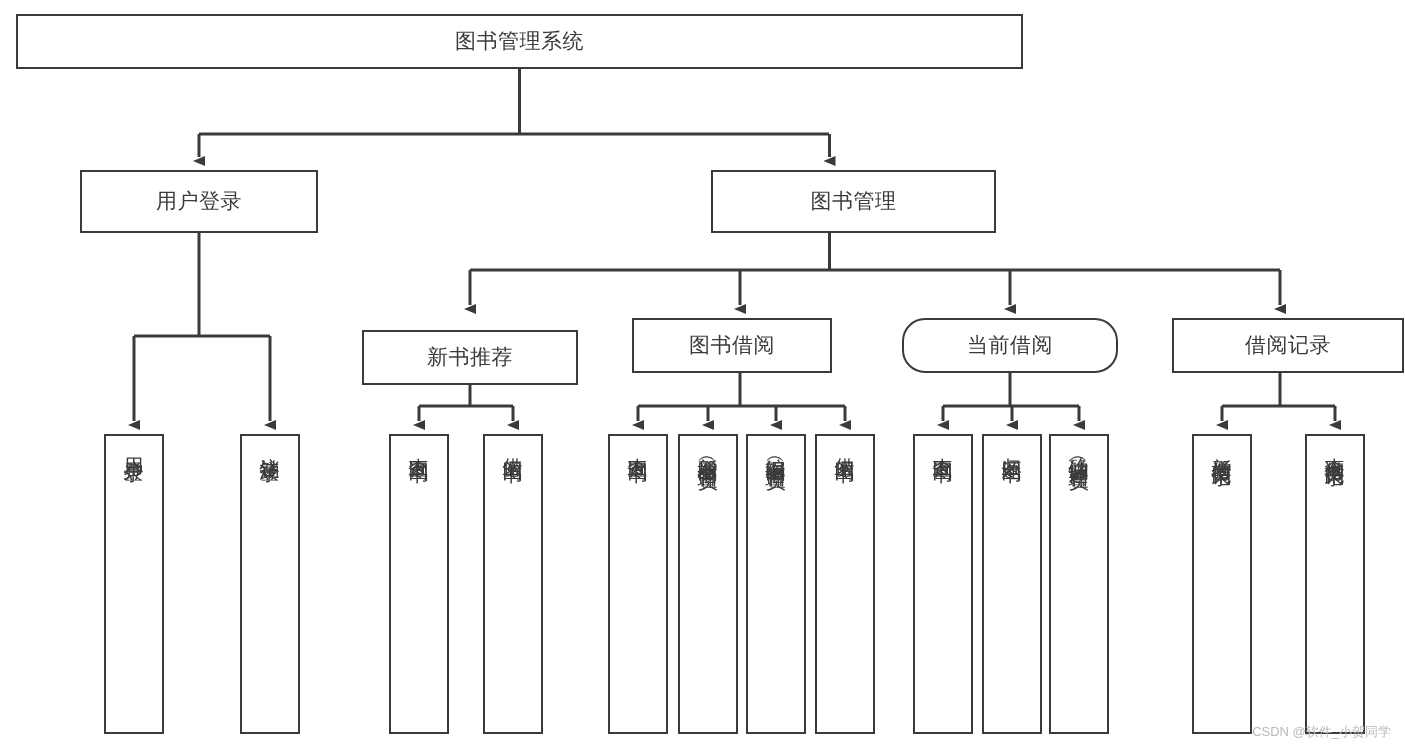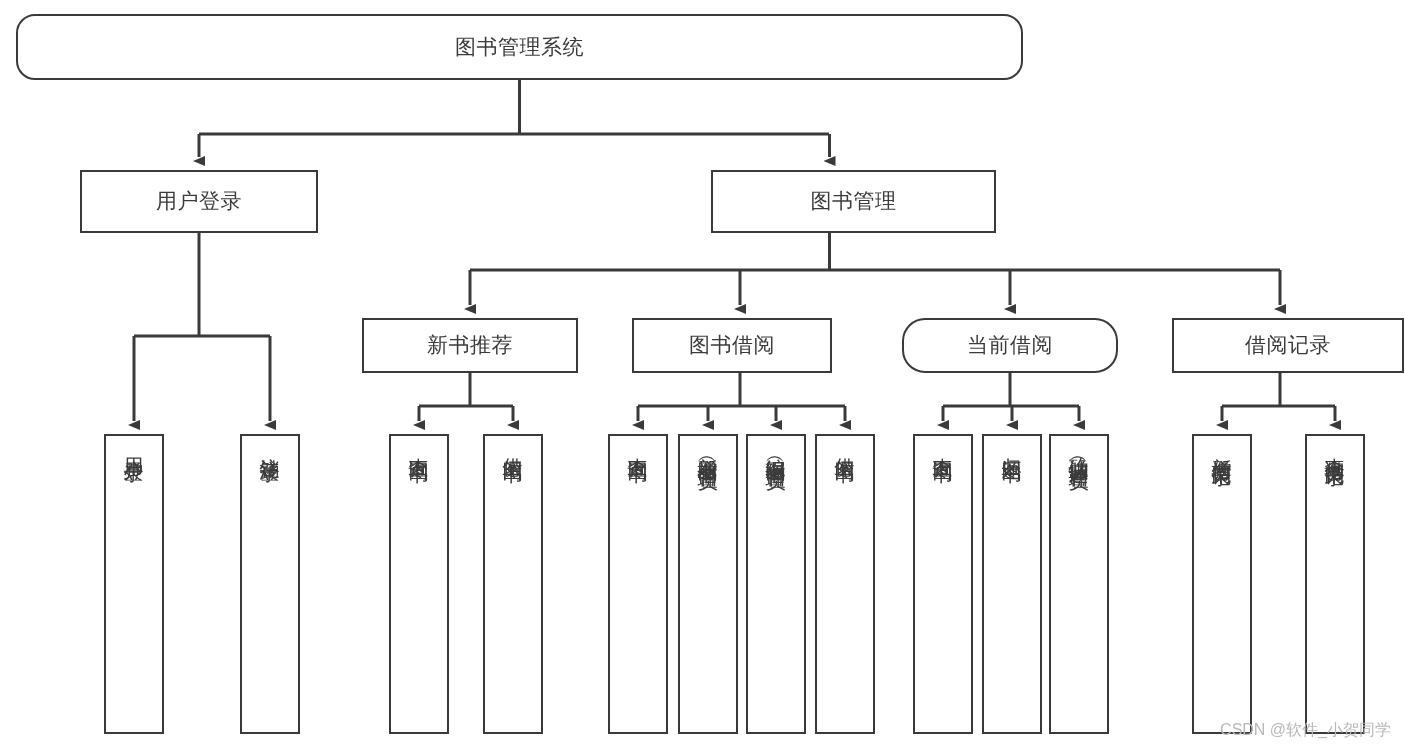--- a/index.html
+++ b/index.html
@@ -52,21 +52,21 @@
   }
   .node.vertical {
     align-items: flex-start;
     justify-content: center;
     padding-top: 6px;
   }
   .watermark {
     position: absolute;
     right: 14px;
     bottom: 6px;
-    font-size: 16px;
+    font-size: 13px;
     color: #b9b9b9;
     z-index: 5;
     white-space: nowrap;
   }
 </style>
 </head>
 <body>
 
 <div id="canvas">
 
@@ -107,30 +107,30 @@
         <path d="M1012,406 L1012,421" marker-end="url(#arrow)"></path>
         <path d="M1079,406 L1079,421" marker-end="url(#arrow)"></path>
         <path d="M1280,373 L1280,406"></path>
         <path d="M1222,406 L1335,406"></path>
         <path d="M1222,406 L1222,421" marker-end="url(#arrow)"></path>
         <path d="M1335,406 L1335,421" marker-end="url(#arrow)"></path>
       </g>
   </svg>
 
   <div id="node-layer">
-      <div class="node" style="left: 16px; top: 14px; width: 1007px; height: 66px; border-radius: 19px;">
+      <div class="node" style="left: 16px; top: 14px; width: 1007px; height: 55px;">
         <span class="node-label">图书管理系统</span>
       </div>
       <div class="node" style="left: 80px; top: 170px; width: 238px; height: 63px;">
         <span class="node-label">用户登录</span>
       </div>
       <div class="node" style="left: 711px; top: 170px; width: 285px; height: 63px;">
         <span class="node-label">图书管理</span>
       </div>
-      <div class="node" style="left: 362px; top: 318px; width: 216px; height: 55px;">
+      <div class="node" style="left: 362px; top: 330px; width: 216px; height: 55px;">
         <span class="node-label">新书推荐</span>
       </div>
       <div class="node" style="left: 632px; top: 318px; width: 200px; height: 55px;">
         <span class="node-label">图书借阅</span>
       </div>
       <div class="node" style="left: 902px; top: 318px; width: 216px; height: 55px; border-radius: 23px;">
         <span class="node-label">当前借阅</span>
       </div>
       <div class="node" style="left: 1172px; top: 318px; width: 232px; height: 55px; font-family: Liberation Serif, serif;">
         <span class="node-label">借阅记录</span>

